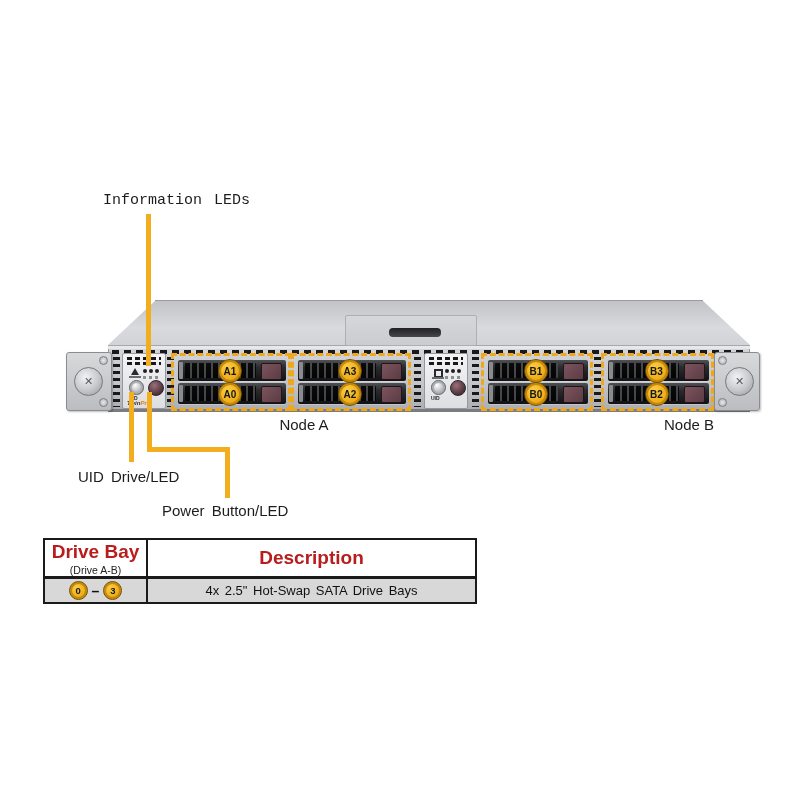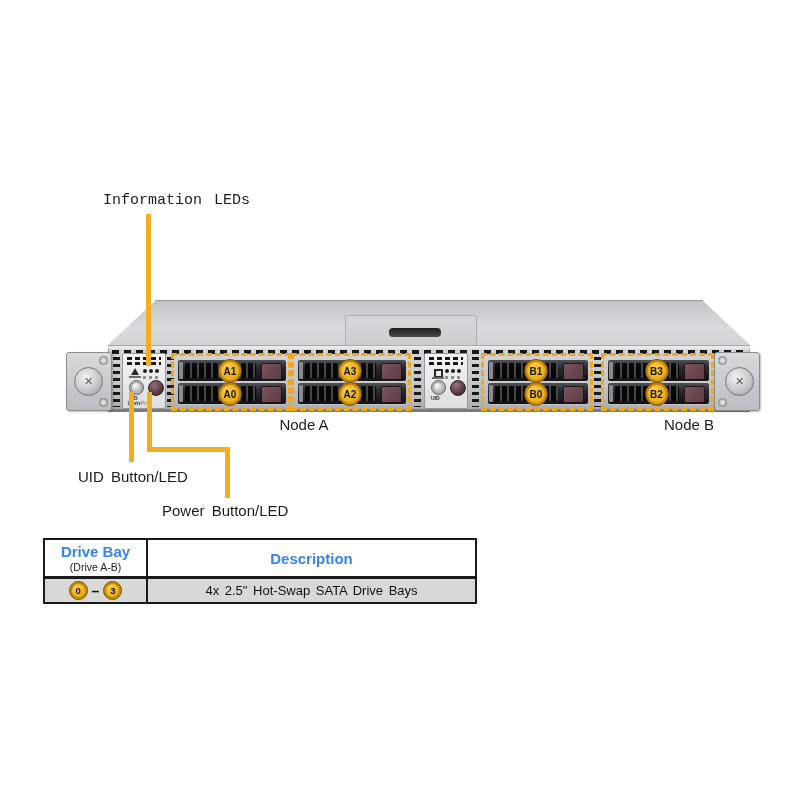--- a/index.html
+++ b/index.html
@@ -77,21 +77,21 @@
        display:flex;align-items:center;justify-content:center;
        font-size:10px;font-weight:700;color:#161616;}
   .node-label{position:absolute;top:416px;font-size:15px;color:#1c1c1c;text-align:center;}
   
   .spec-table{position:absolute;left:43px;top:538px;width:434px;border:2px solid #1a1a1a;
        background:#ffffff;box-sizing:border-box;}
   .thead{display:flex;height:36px;}
   .tc1{width:103px;border-right:2px solid #1a1a1a;display:flex;flex-direction:column;
        align-items:center;justify-content:center;box-sizing:border-box;}
   .tc2{flex:1;display:flex;align-items:center;justify-content:center;}
-  .th-title{font-size:15px;font-weight:700;color:#3b82f6;}
+  .th-title{font-size:19px;font-weight:700;color:#b91c1c;}
   .th-sub{font-size:10.5px;color:#222;margin-top:1px;}
   .trow{display:flex;height:23px;border-top:3px solid #1a1a1a;background:#d8d8d8;}
   .trow .tc1{flex-direction:row;gap:4px;}
   .badge-sm{width:17px;height:17px;border-radius:50%;flex:0 0 auto;
        background:radial-gradient(circle at 38% 32%,#f9cd45,#eeae18 60%,#d99708);
        border:1px solid #6e5000;box-shadow:inset 0 0 0 2px #c8870b;
        display:flex;align-items:center;justify-content:center;
        font-size:9.5px;font-weight:700;color:#161616;}
   .range-dash{font-size:14px;font-weight:700;color:#111;line-height:1;}
   .desc-text{font-size:13px;color:#111;word-spacing:2px;}
@@ -227,21 +227,21 @@
   </div>
 </div>
 
 <div class="node-label" style="left:184px;width:240px;">Node A</div>
 <div class="node-label" style="left:481px;width:233px;text-align:right;">Node B</div>
 
 <div class="cline" style="left:129px;top:392px;width:5px;height:70px;"></div>
 <div class="cline" style="left:147px;top:392px;width:5px;height:58px;"></div>
 <div class="cline" style="left:147px;top:447px;width:83px;height:5px;"></div>
 <div class="cline" style="left:225px;top:447px;width:5px;height:51px;"></div>
-<div class="clabel" style="left:78px;top:468px;">UID Button/LED</div>
+<div class="clabel" style="left:78px;top:468px;">UID Drive/LED</div>
 <div class="clabel" style="left:162px;top:502px;">Power Button/LED</div>
 
 <div class="spec-table">
   <div class="thead">
     <div class="tc1">
       <div class="th-title">Drive Bay</div>
       <div class="th-sub">(Drive A-B)</div>
     </div>
     <div class="tc2">
       <div class="th-title">Description</div>

